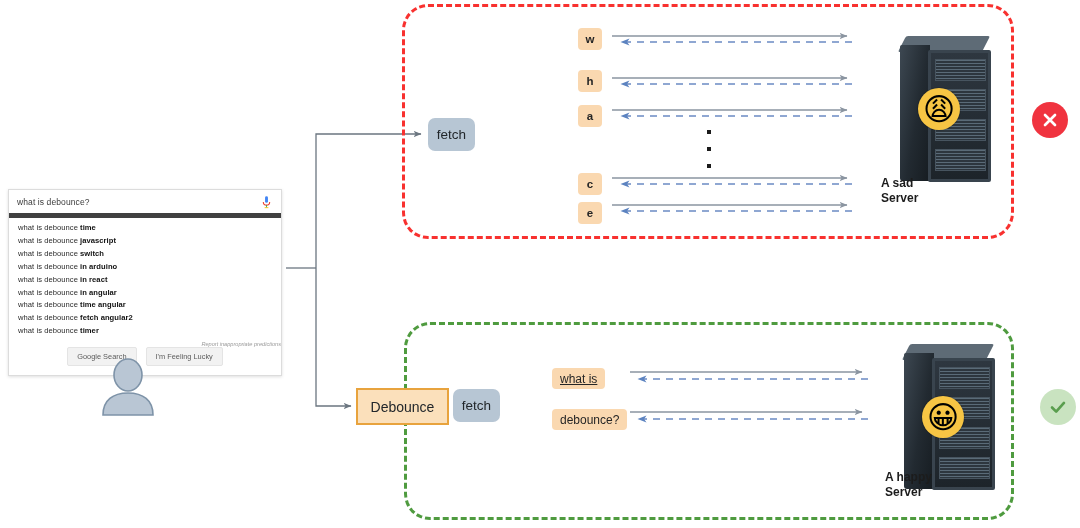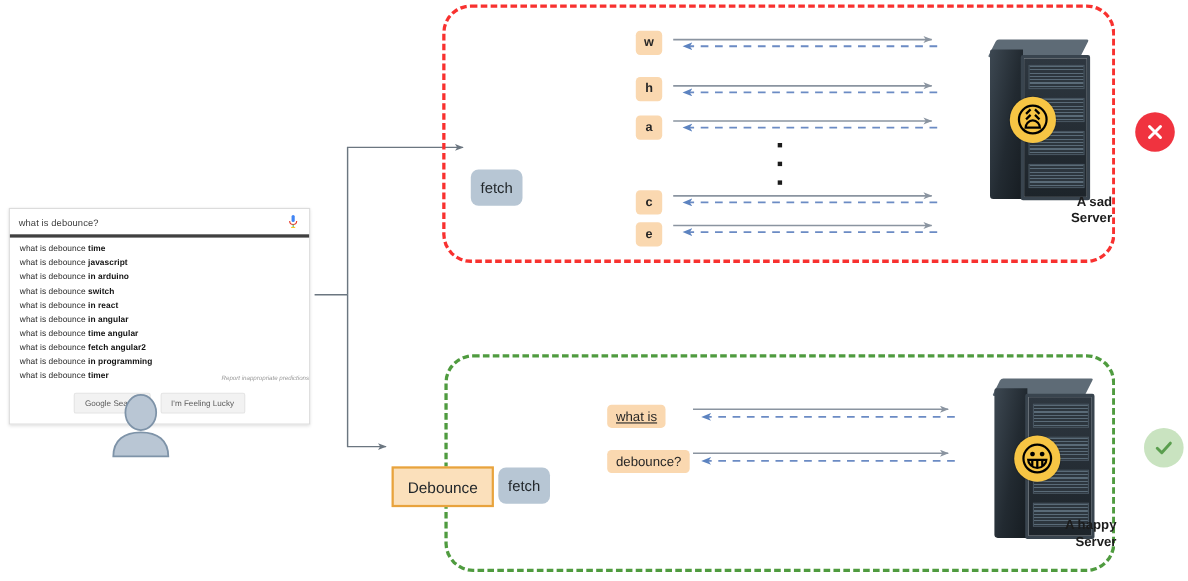--- a/index.html
+++ b/index.html
@@ -8,21 +8,21 @@
   .stage{position:absolute;left:0;top:0;width:1080px;height:528px;}
   svg.lines{position:absolute;left:0;top:0;width:1080px;height:528px;overflow:visible;pointer-events:none;}
 
   
   .frame{position:absolute;border-style:dashed;border-radius:26px;box-sizing:border-box;}
   #bad-frame{left:402px;top:4px;width:612px;height:235px;border:3px dashed #f8312f;}
   #good-frame{left:404px;top:322px;width:610px;height:198px;border:3px dashed #4f9b3f;}
 
   
   .node{position:absolute;box-sizing:border-box;display:flex;align-items:center;
-        justify-content:center;font-size:13.5px;color:#22272b;margin-top:36px;}
+        justify-content:center;font-size:13.5px;color:#22272b;}
   .fetch-box{background:#b7c6d4;border-radius:7px;height:33px;width:47px;font-size:13.5px;}
   .debounce-box{background:#fbe0bb;border:2px solid #e8a33d;border-radius:0;
                 height:37px;width:93px;font-size:14px;}
 
   
   .chip{position:absolute;background:#fad8b0;border-radius:4px;height:22px;
         display:flex;align-items:center;justify-content:center;
         font-size:11.5px;font-weight:700;color:#262626;box-sizing:border-box;}
   .chip.letter{width:24px;}
   .chip.word{height:21px;font-weight:400;font-size:12px;padding:0 8px;}
@@ -41,33 +41,33 @@
   .server .body{position:absolute;left:30px;top:14px;width:63px;height:132px;
       background:linear-gradient(180deg,#2e3740 0%,#1d242a 100%);
       border:3px solid #39444e;border-radius:2px;box-sizing:border-box;}
   .server .bay{position:absolute;left:4px;width:51px;height:22px;
       background:repeating-linear-gradient(180deg,#5a6b78 0px,#5a6b78 1px,#2d363e 1px,#2d363e 3px);
       border:1px solid #47545f;box-sizing:border-box;}
   .server .emoji{position:absolute;left:20px;top:52px;width:42px;height:42px;
       border-radius:50%;display:flex;align-items:center;justify-content:center;
       font-size:31px;line-height:1;background:#f7c544;
       box-shadow:0 0 0 1px rgba(0,0,0,.12);z-index:3;}
-  .server-label{position:absolute;width:130px;text-align:right;font-size:12px;
+  .server-label{position:absolute;width:130px;text-align:left;font-size:12px;
       font-weight:700;color:#1c1c1c;line-height:1.25;}
 
   
   .badge{position:absolute;width:36px;height:36px;border-radius:50%;
          display:flex;align-items:center;justify-content:center;}
   #badge-bad{left:1032px;top:102px;background:#f0333f;}
   #badge-good{left:1040px;top:389px;background:#c9e3c0;}
 
   
   #search-widget{position:absolute;left:8px;top:189px;width:272px;
       background:#fff;border:1px solid #dcdcdc;box-shadow:0 1px 3px rgba(0,0,0,.13);}
-  #search-input-row{height:23px;border-bottom:3px solid #404040;display:flex;
+  #search-input-row{height:23px;border-bottom:5px solid #404040;display:flex;
       align-items:center;padding:0 8px;gap:13px;}
   #search-text{flex:1;font-size:8.5px;color:#3b3b3b;letter-spacing:.1px;}
   #mic-icon{width:9px;height:13px;position:relative;margin-right:2px;}
   .sugg-list{padding:4px 0 2px 0;}
   .sugg{font-size:7.6px;color:#2b2b2b;padding:1.3px 9px;line-height:1.35;
         white-space:nowrap;letter-spacing:.05px;}
   .sugg b{font-weight:700;color:#121212;}
   #search-actions{display:flex;justify-content:center;gap:9px;padding:7px 0 9px 0;}
   .g-btn{background:#f2f2f2;border:1px solid #e4e4e4;border-radius:2px;
       font-size:7.4px;color:#5b5b5b;padding:4px 9px;white-space:nowrap;}
@@ -138,27 +138,26 @@
           <path d="M1.6,8.2 a4.4,4.4 0 0 0 8.8,0" fill="none" stroke="#ea4335" stroke-width="1.5"></path>
           <rect x="5.4" y="12.4" width="1.2" height="3.4" fill="#34a853"></rect>
           <rect x="3.4" y="15.6" width="5.2" height="1.2" fill="#fbbc05"></rect>
         </svg>
       </div>
     </div>
 
     <div class="sugg-list" id="suggestion-list">
         <div class="sugg"><span>what is debounce </span><b>time</b></div>
         <div class="sugg"><span>what is debounce </span><b>javascript</b></div>
+        <div class="sugg"><span>what is debounce </span><b>switch</b></div>
         <div class="sugg"><span>what is debounce </span><b>in arduino</b></div>
-        <div class="sugg"><span>what is debounce </span><b>switch</b></div>
         <div class="sugg"><span>what is debounce </span><b>in react</b></div>
         <div class="sugg"><span>what is debounce </span><b>in angular</b></div>
         <div class="sugg"><span>what is debounce </span><b>time angular</b></div>
         <div class="sugg"><span>what is debounce </span><b>fetch angular2</b></div>
-        <div class="sugg"><span>what is debounce </span><b>in programming</b></div>
         <div class="sugg"><span>what is debounce </span><b>timer</b></div>
       </div>
 
     <div id="search-actions">
       <div class="g-btn">Google Search</div>
       <div class="g-btn">I'm Feeling Lucky</div>
     </div>
     <div id="report-line">Report inappropriate predictions</div>
   </div>
 

